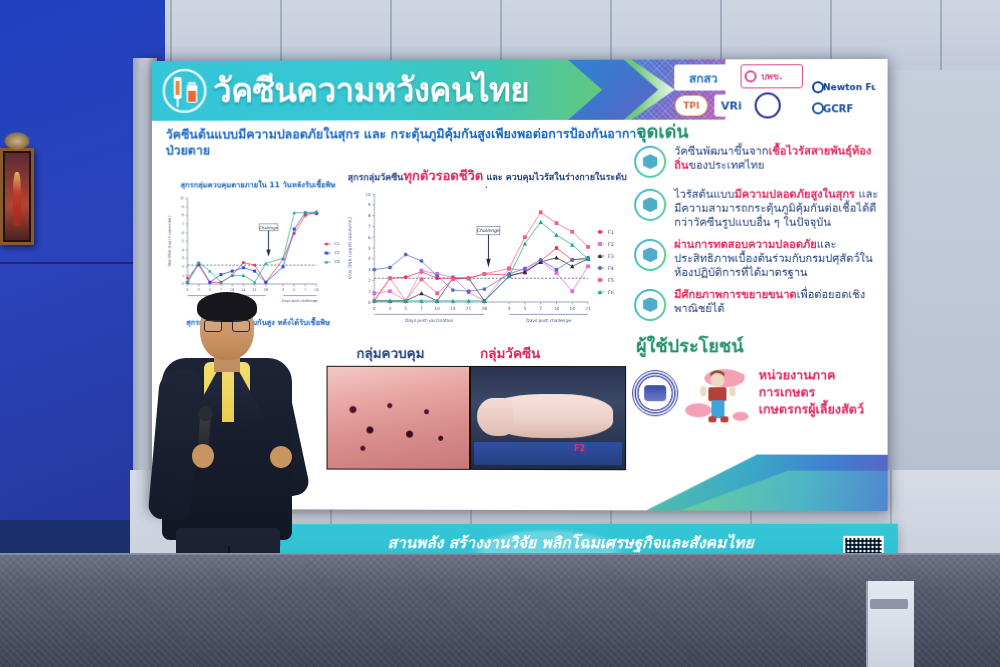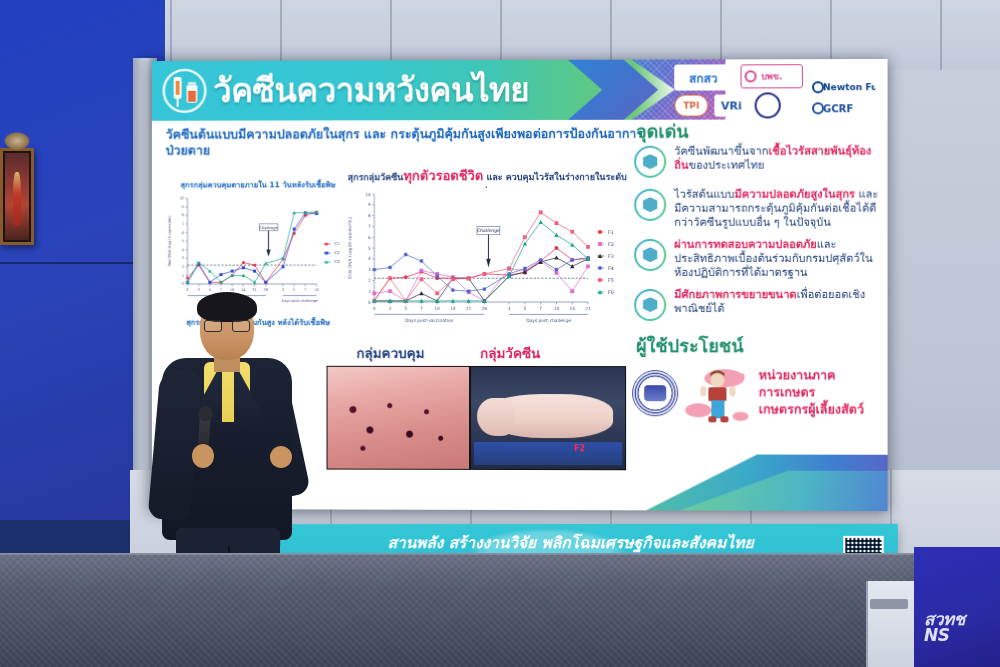--- a/index.html
+++ b/index.html
@@ -892,19 +892,13 @@
     <div class="sp-legs"></div>
     <div class="sp-shoeL"></div>
     <div class="sp-shoeR"></div>
   </div>
 
   <div class="floor-edge"></div>
   <div class="floor"></div>
 
   <div class="kiosk-panel"></div>
   <div class="kiosk-stand"></div>
-  <div class="kiosk">
-    <div class="kiosk-text" id="kioskText">
-        <div>สวทช</div>
-        <div>NS</div>
-      </div>
-  </div>
 </div>
 
 </body></html>

